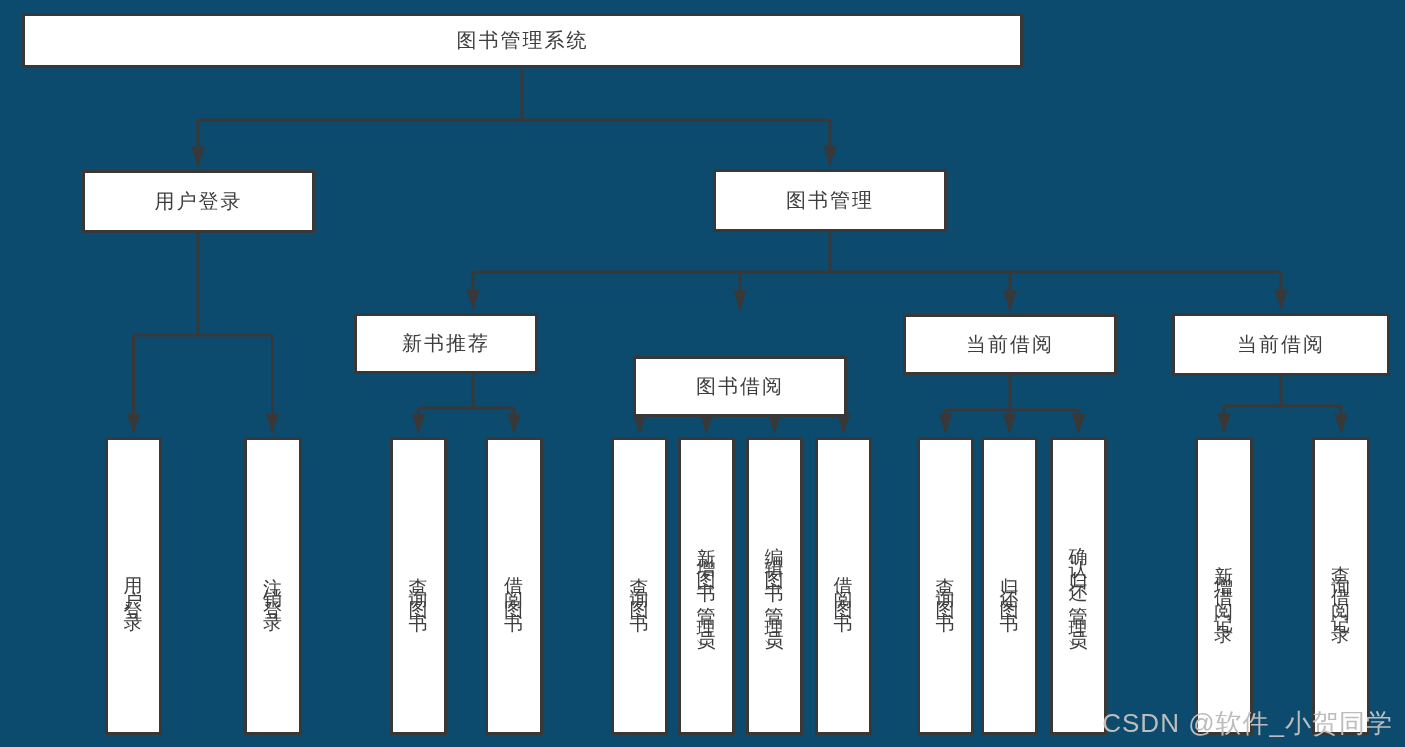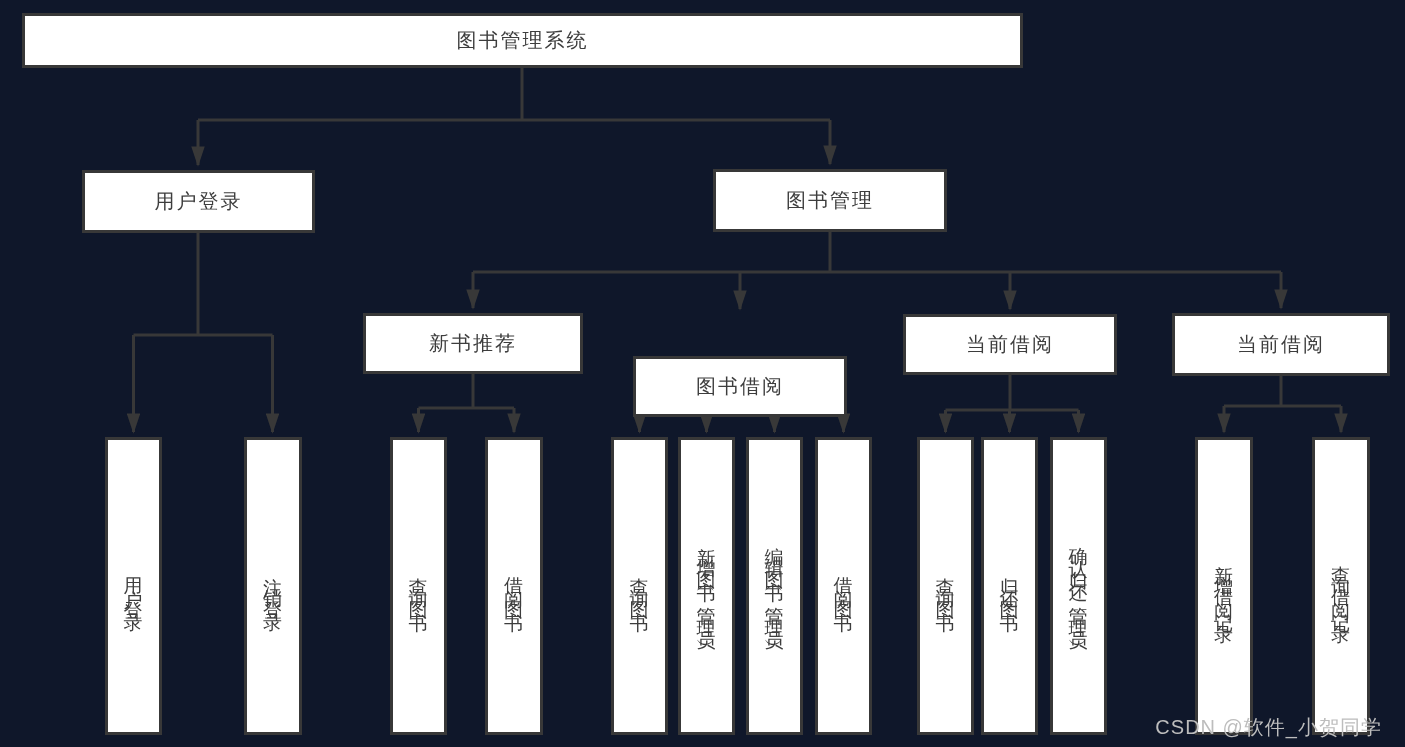--- a/index.html
+++ b/index.html
@@ -1,38 +1,38 @@
 <!DOCTYPE html>
 <html><head>
 <meta charset="utf-8">
 <style>
   html,body{margin:0;padding:0;background:#ffffff;}
   .canvas{
     position:relative;
     width:1405px;height:747px;
-    background:#0f172a;
+    background:#0c4a6e;
     font-family:"Liberation Sans","DejaVu Sans",sans-serif;
     overflow:hidden;
   }
   .lines{position:absolute;left:0;top:0;width:1405px;height:747px;pointer-events:none;}
   .node{
     position:absolute;
     box-sizing:border-box;
     background:#ffffff;
     border:3px solid #383838;
     display:flex;align-items:center;justify-content:center;
     color:#3d3d3d;
     font-size:20px;
     letter-spacing:2px;
     z-index:2;
   }
   .node-root  {left:22px;  top:13px;  width:1001px; height:55px;}
   .node-login {left:82px;  top:170px; width:233px;  height:63px;}
   .node-mgmt  {left:713px; top:169px; width:234px;  height:63px;}
-  .node-l3a   {left:363px; top:313px; width:220px;  height:61px;}
+  .node-l3a   {left:354px; top:313px; width:184px;  height:61px;}
   .node-l3b   {left:633px; top:314px; width:214px;  height:61px;margin-top:42px;}
   .node-l3c   {left:903px; top:314px; width:214px;  height:61px;}
   .node-l3d   {left:1172px;top:313px; width:218px;  height:63px;}
   .leaf{
     position:absolute;
     box-sizing:border-box;
     background:#ffffff;
     border:3px solid #383838;
     top:437px;height:298px;width:57px;
     display:flex;align-items:center;justify-content:center;
@@ -55,23 +55,23 @@
   .lf6 {left:678px;}
   .lf7 {left:746px;}
   .lf8 {left:815px;}
   .lf9 {left:917px;}
   .lf10{left:981px;}
   .lf11{left:1050px;}
   .lf12{left:1195px;width:58px;}
   .lf13{left:1312px;width:58px;}
   .watermark{
     position:absolute;
-    right:23px;bottom:6px;
+    right:12px;bottom:6px;
     color:#bdbdbd;
-    font-size:20px;
+    font-size:26px;
     letter-spacing:1px;
     z-index:5;
     white-space:nowrap;
   }
 </style>
 </head>
 <body>
 
 <div class="canvas">
 

